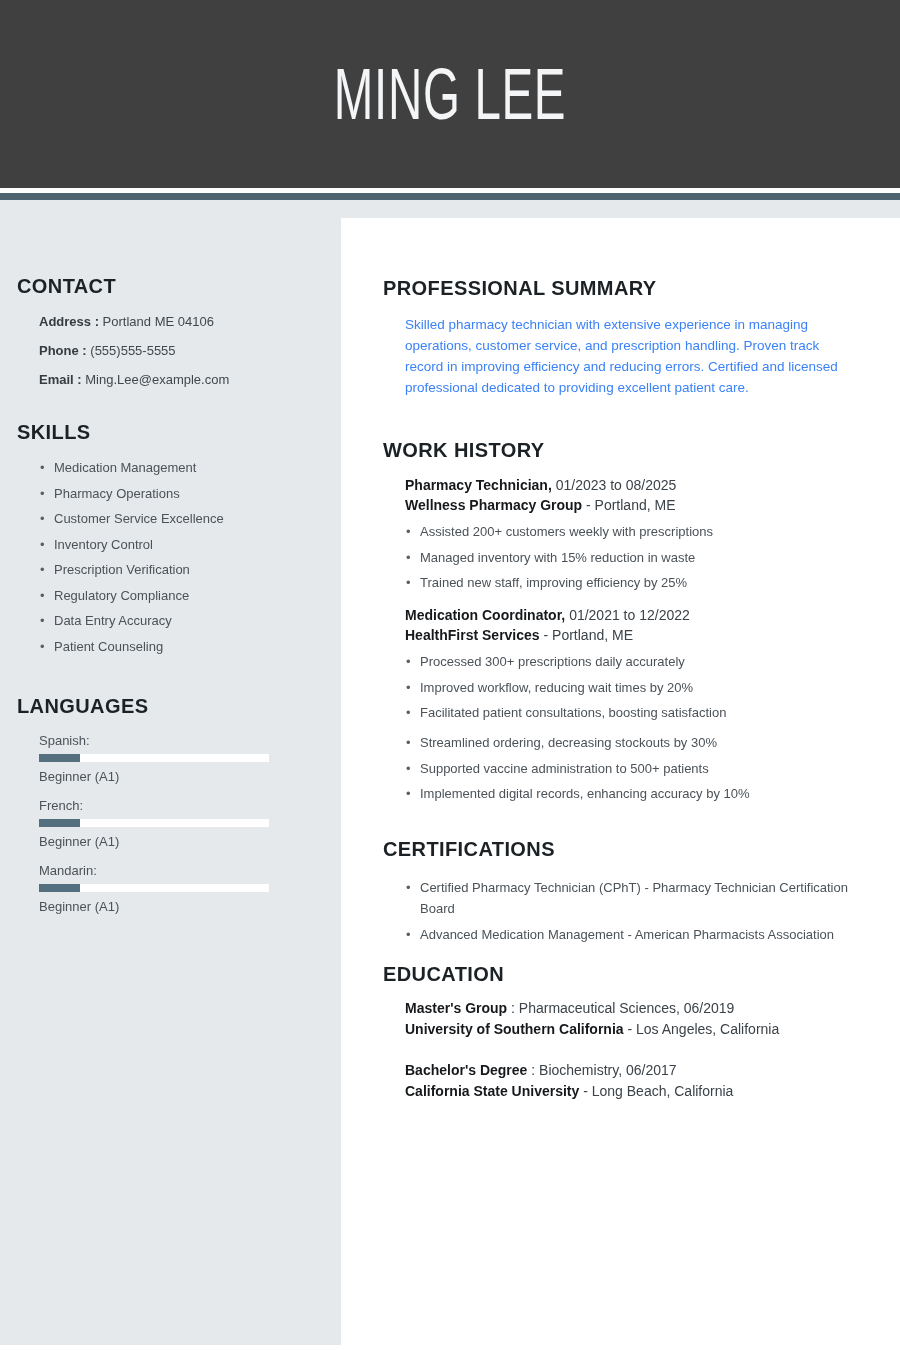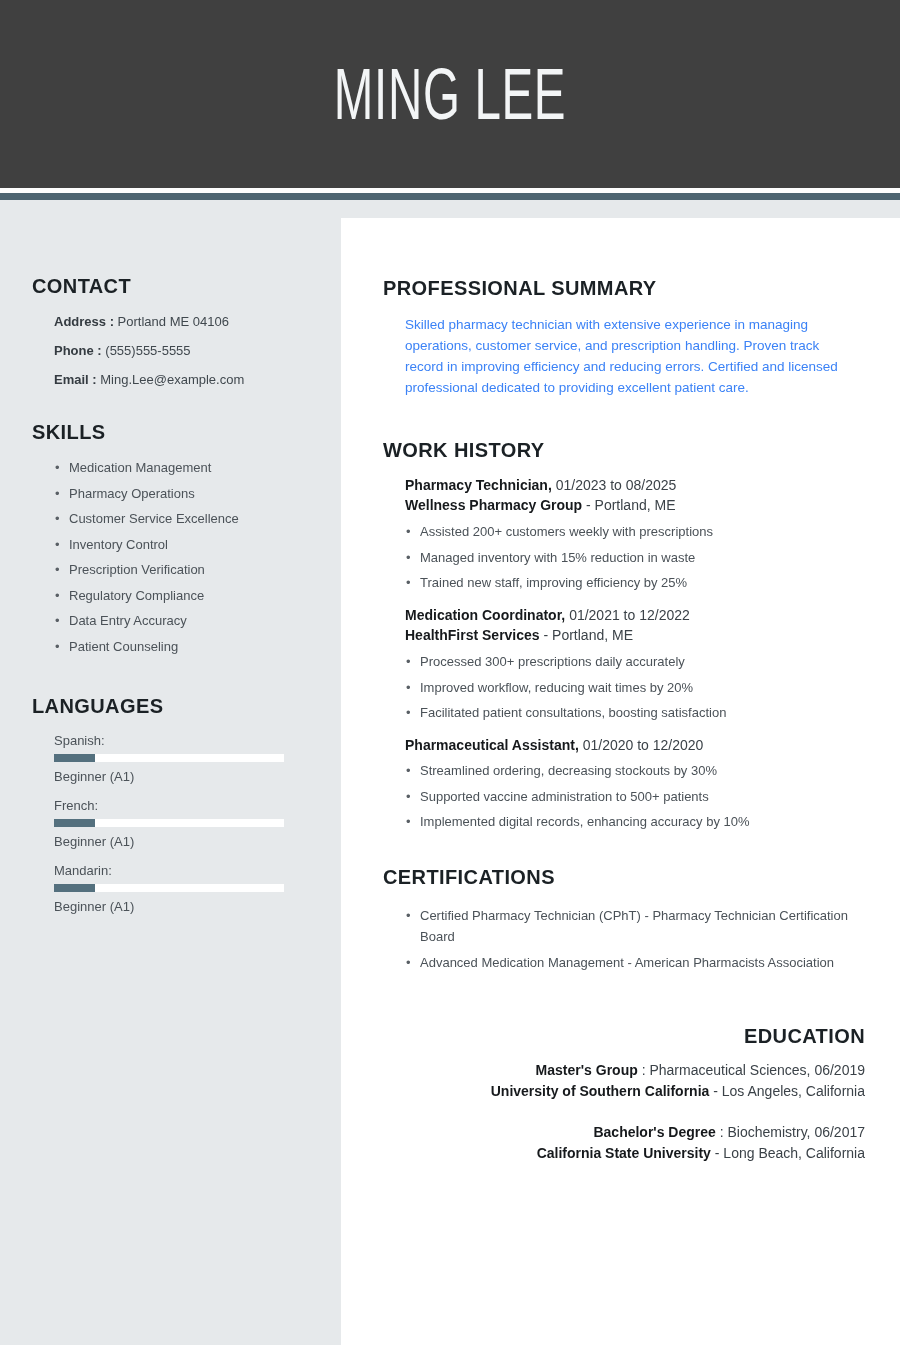--- a/index.html
+++ b/index.html
@@ -15,21 +15,21 @@
     align-items:center; justify-content:center;
   }
   .name {
     color:#f3f5f6; font-size:72px; font-weight:400; letter-spacing:1px;
     transform:scaleX(0.66); transform-origin:center; white-space:nowrap;
   }
   .rule-white { height:5px; background:#fdfdfd; }
   .rule-slate { height:7px; background:#4d6470; }
   
   .body { flex:1; display:flex; background:#e6e9eb; margin-bottom:5px; }
-  .sidebar { width:341px; flex:0 0 341px; padding:75px 40px 0 32px; }
+  .sidebar { width:341px; flex:0 0 341px; padding:75px 40px 0 17px; }
   .main { flex:1; background:#ffffff; margin-top:18px; padding:59px 35px 0 42px; }
   
   h2 {
     font-size:20px; font-weight:700; color:#1b2125; letter-spacing:0.4px;
     line-height:22px;
   }
   .indent { padding-left:22px; }
   
   .contact-list { margin-top:17px; }
   .contact-item { font-size:13px; line-height:15px; color:#40484e; margin-bottom:14px; }
@@ -57,21 +57,21 @@
   .jobs { margin-top:14px; }
   .job + .job { margin-top:15px; }
   .job-title, .job-company { font-size:14px; line-height:20px; color:#3b4248; }
   .job-company { line-height:21px; }
   .job-title strong, .job-company strong { color:#16191c; font-weight:700; }
   .job-bullets { margin-top:8px; }
   .sec-cert { margin-top:37px; }
   .cert-list { max-width:470px; }
   .cert-list li { line-height:21px; margin-bottom:5px; }
   .cert-list li::before { top:0; }
-  .sec-edu { margin-top:52px;text-align:right; }
+  .sec-edu { margin-top:18px; }
   .edu-entries { margin-top:13px; }
   .edu + .edu { margin-top:20px; }
   .edu p { font-size:14px; line-height:21px; color:#3b4248; }
   .edu strong { color:#16191c; font-weight:700; }
 </style>
 </head>
 <body>
 
 <div class="page">
 
@@ -159,21 +159,20 @@
             <article class="job">
               <p class="job-title"><strong>Medication Coordinator,</strong> <span>01/2021 to 12/2022</span></p>
               <p class="job-company"><strong>HealthFirst Services</strong> <span>- Portland, ME</span></p>
               <ul class="job-bullets">
                 <li>Processed 300+ prescriptions daily accurately</li>
                 <li>Improved workflow, reducing wait times by 20%</li>
                 <li>Facilitated patient consultations, boosting satisfaction</li>
               </ul>
             </article>
             <article class="job">
-              <p class="job-title"><strong>Pharmaceutical Assistant,</strong> <span>01/2020 to 12/2020</span></p>
               <ul class="job-bullets">
                 <li>Streamlined ordering, decreasing stockouts by 30%</li>
                 <li>Supported vaccine administration to 500+ patients</li>
                 <li>Implemented digital records, enhancing accuracy by 10%</li>
               </ul>
             </article>
         </div>
       </section>
 
       <section class="sec-cert">

